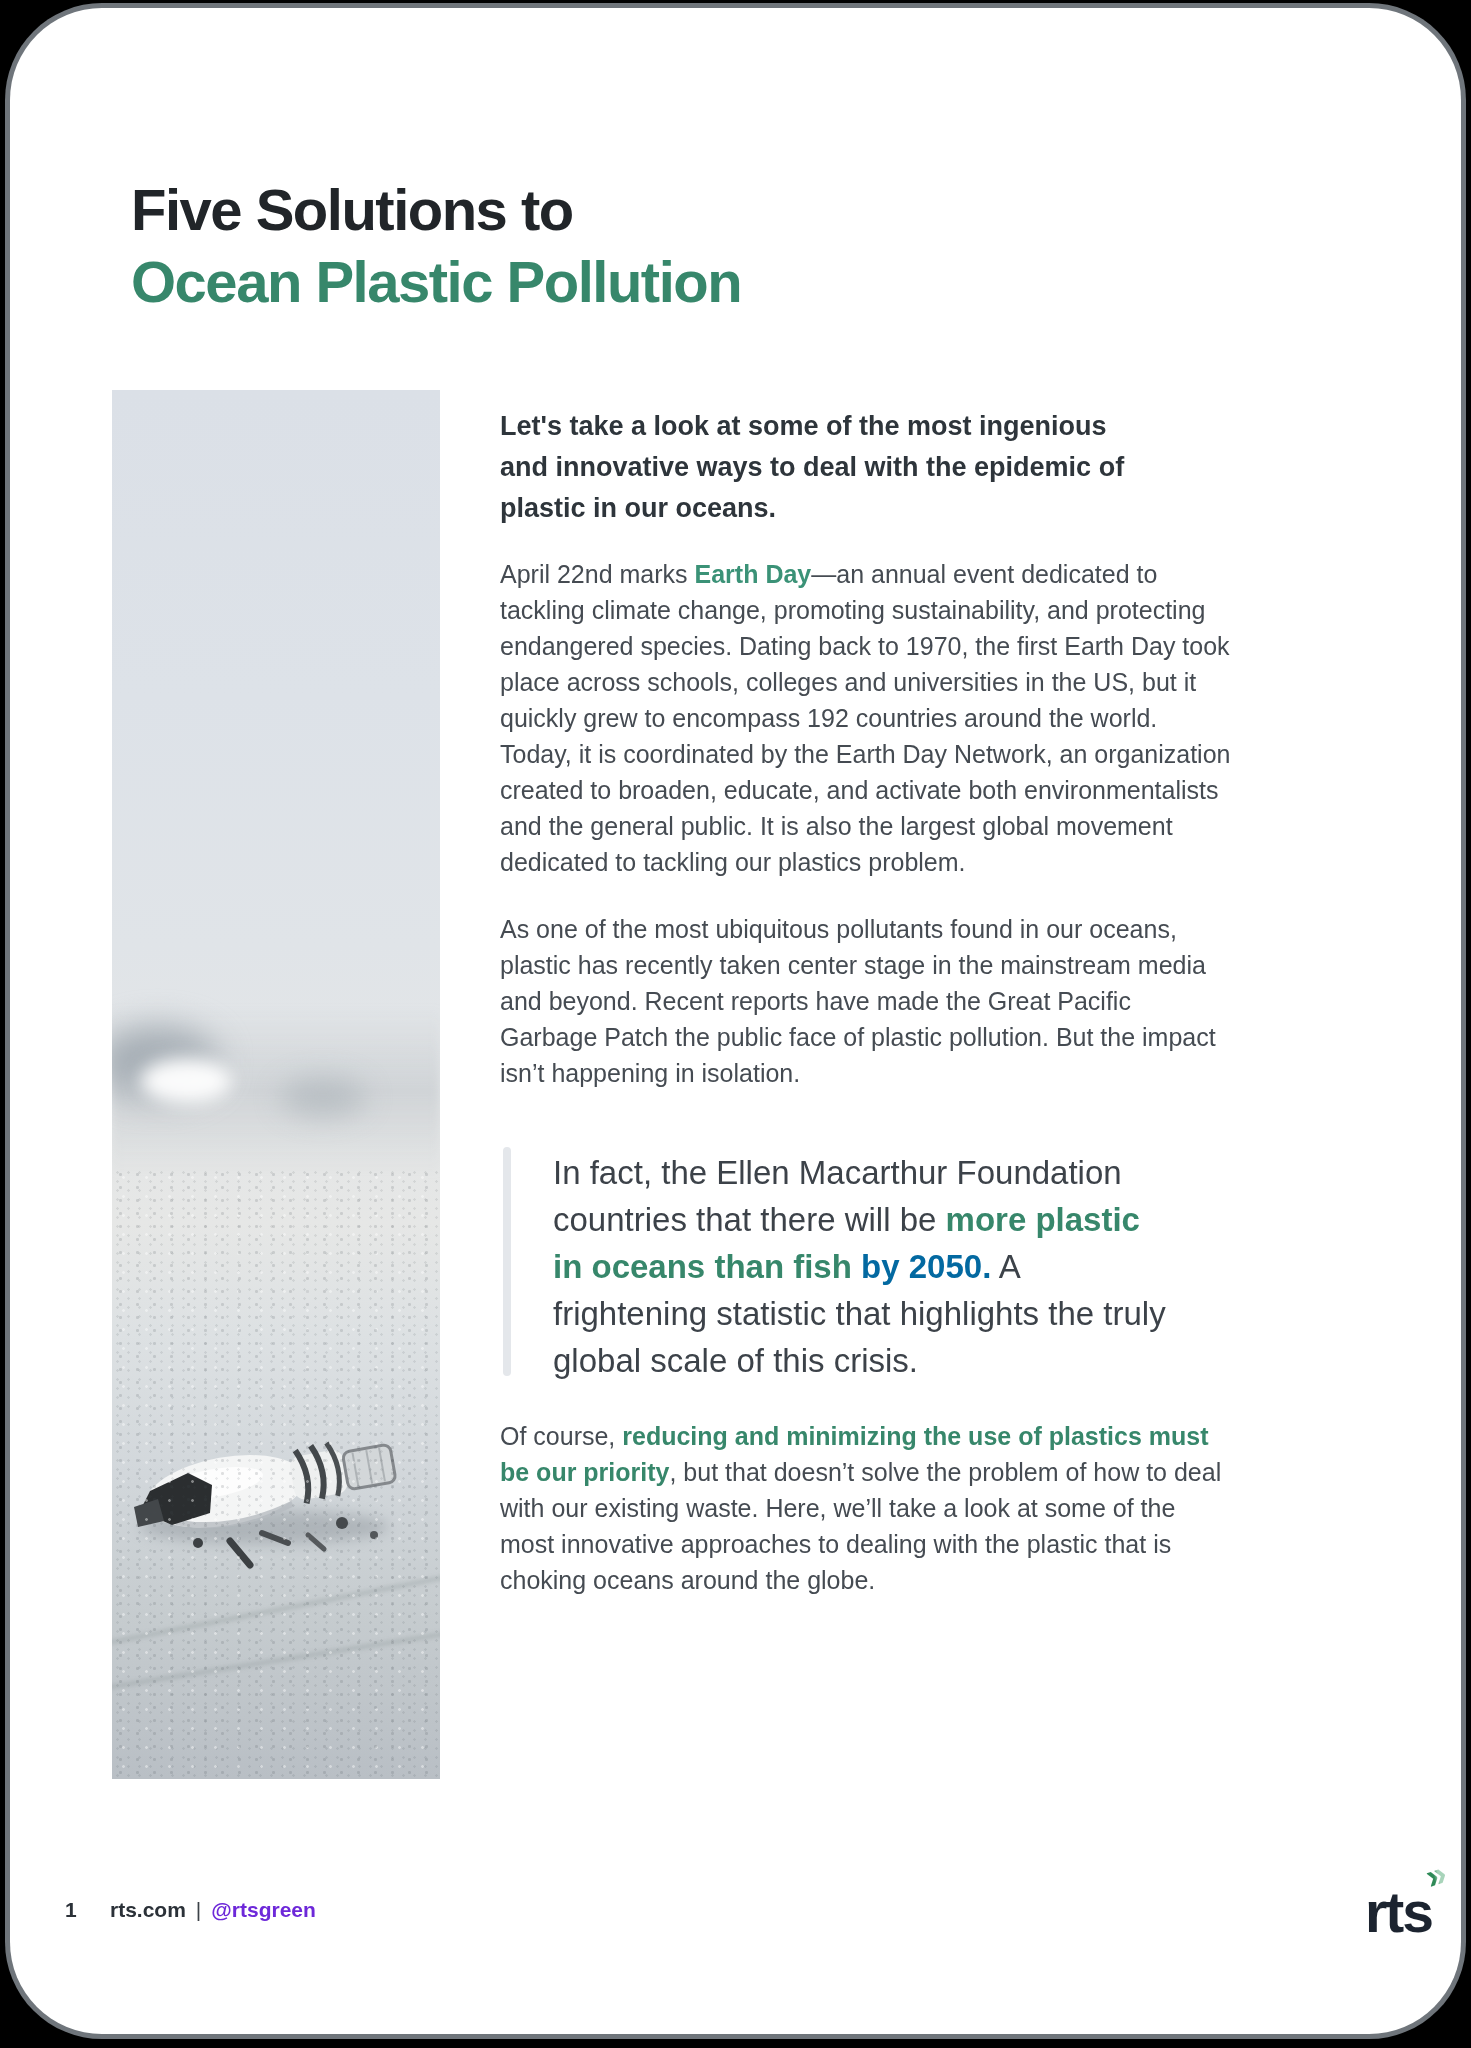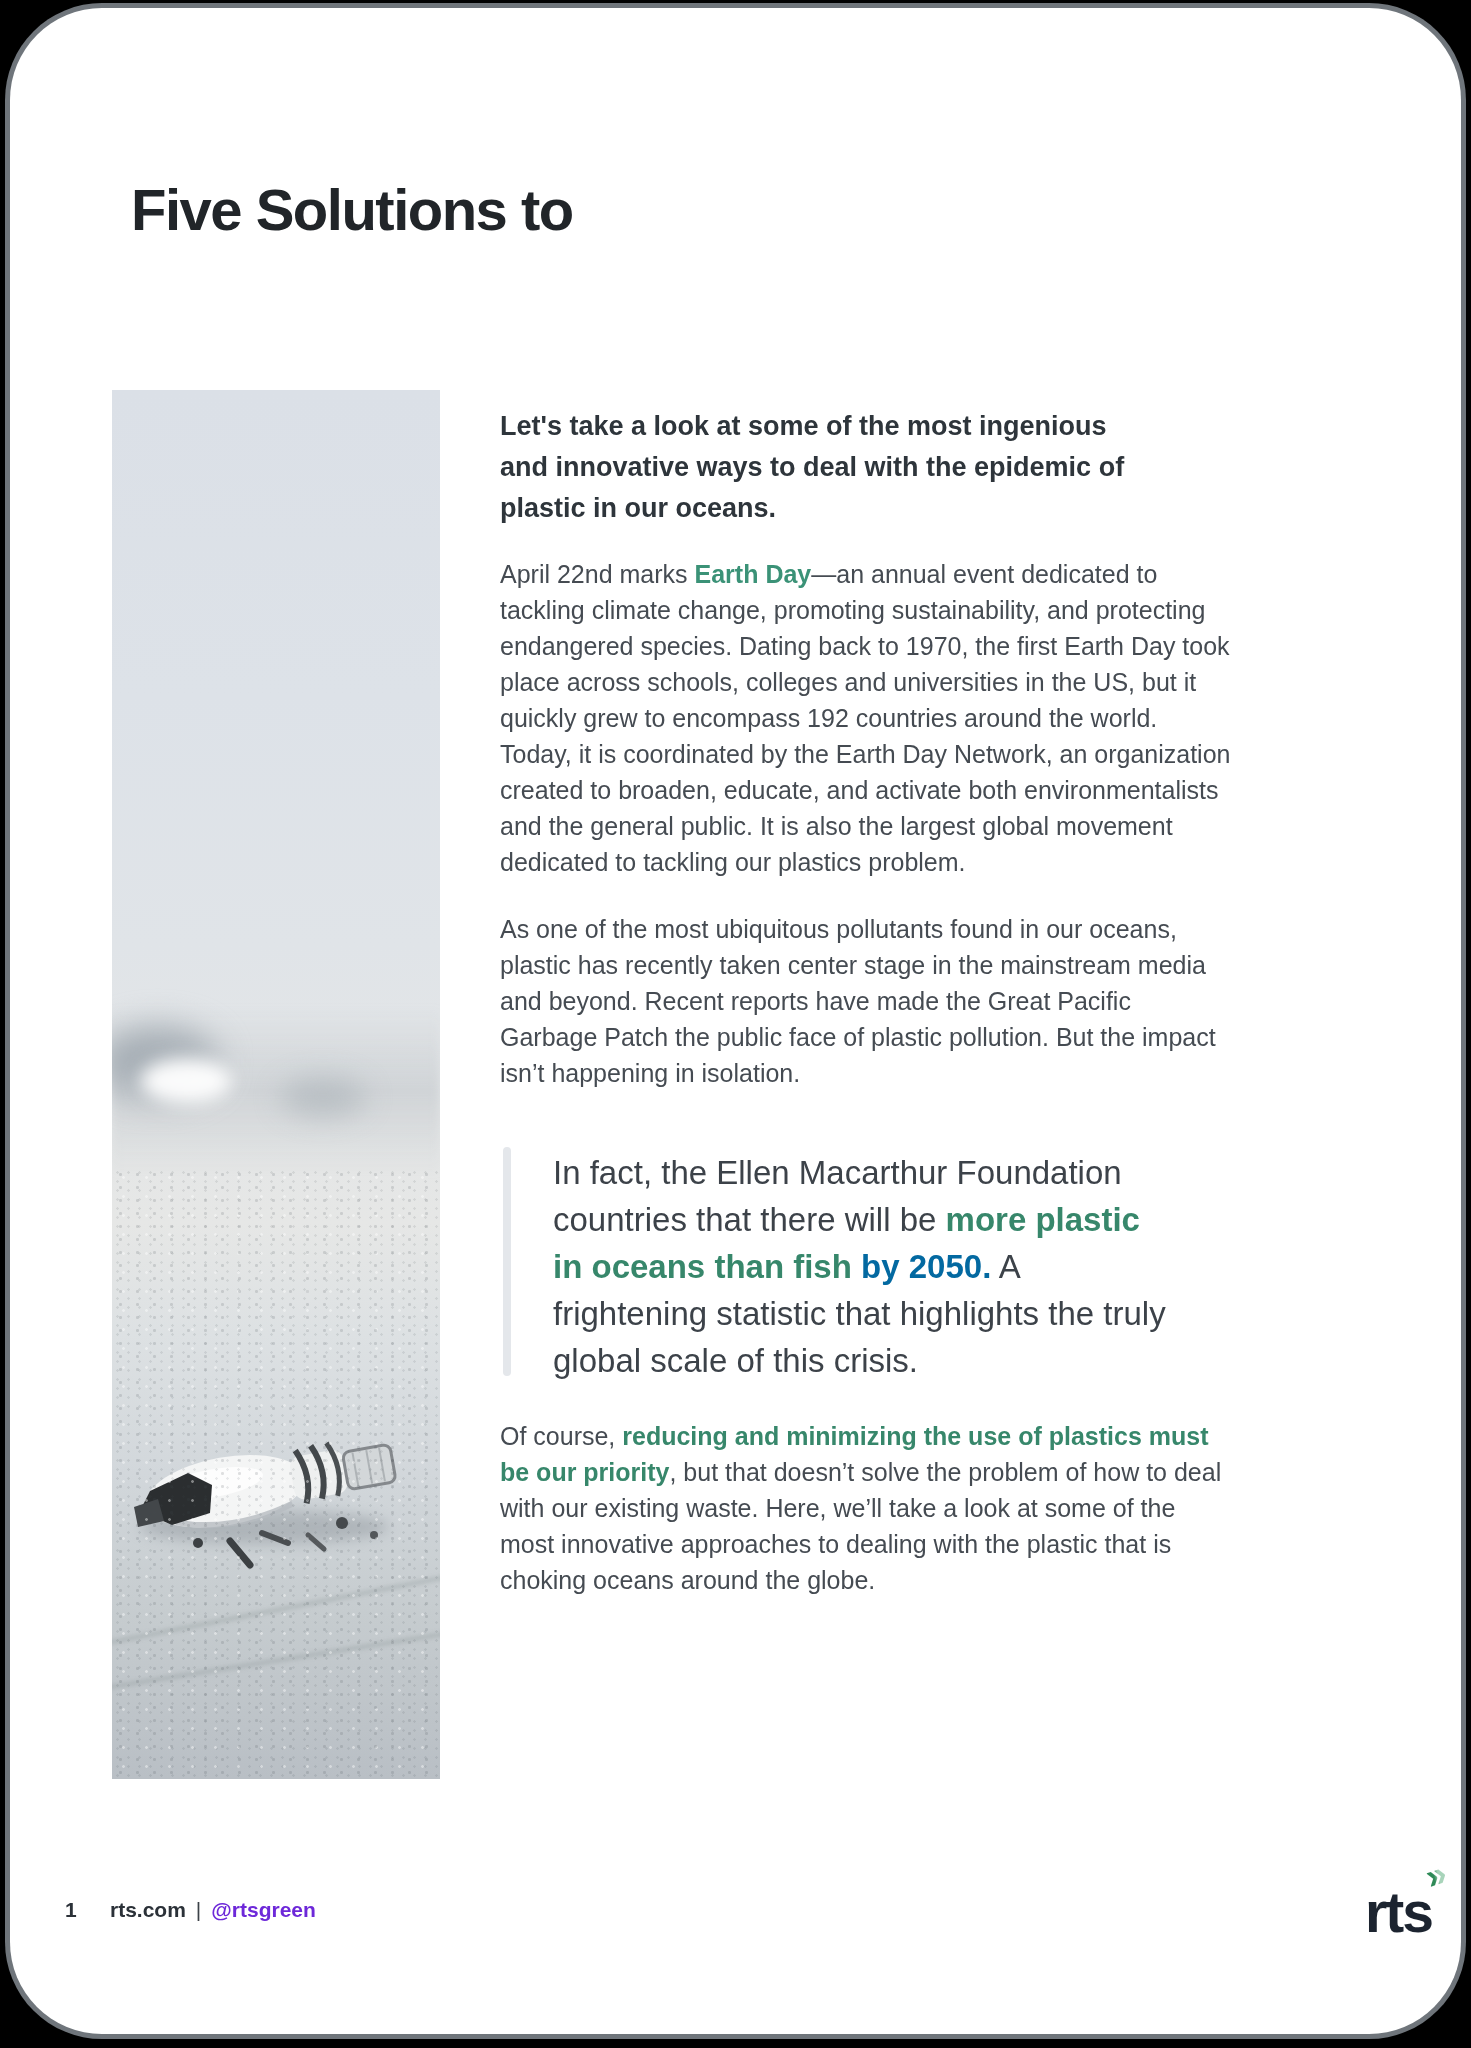--- a/index.html
+++ b/index.html
@@ -64,20 +64,21 @@
     background:linear-gradient(95deg,#2E8A57 40%,#A8D4BA 60%);
     -webkit-background-clip:text;background-clip:text;-webkit-text-fill-color:transparent;}
 </style>
 </head>
 <body>
 
 <div class="page">
 
   <h1 class="title">
     <span class="t1">Five Solutions to</span>
+    <span class="t2">Ocean Plastic Pollution</span>
   </h1>
 
   <div class="photo">
     <div class="band"></div>
     <div class="blob blob1"></div>
     <div class="blob blob2"></div>
     <div class="blob blob3"></div>
     <div class="streak s1"></div>
     <div class="streak s2"></div>
     <svg class="bottle-svg" viewBox="0 0 328 220">

